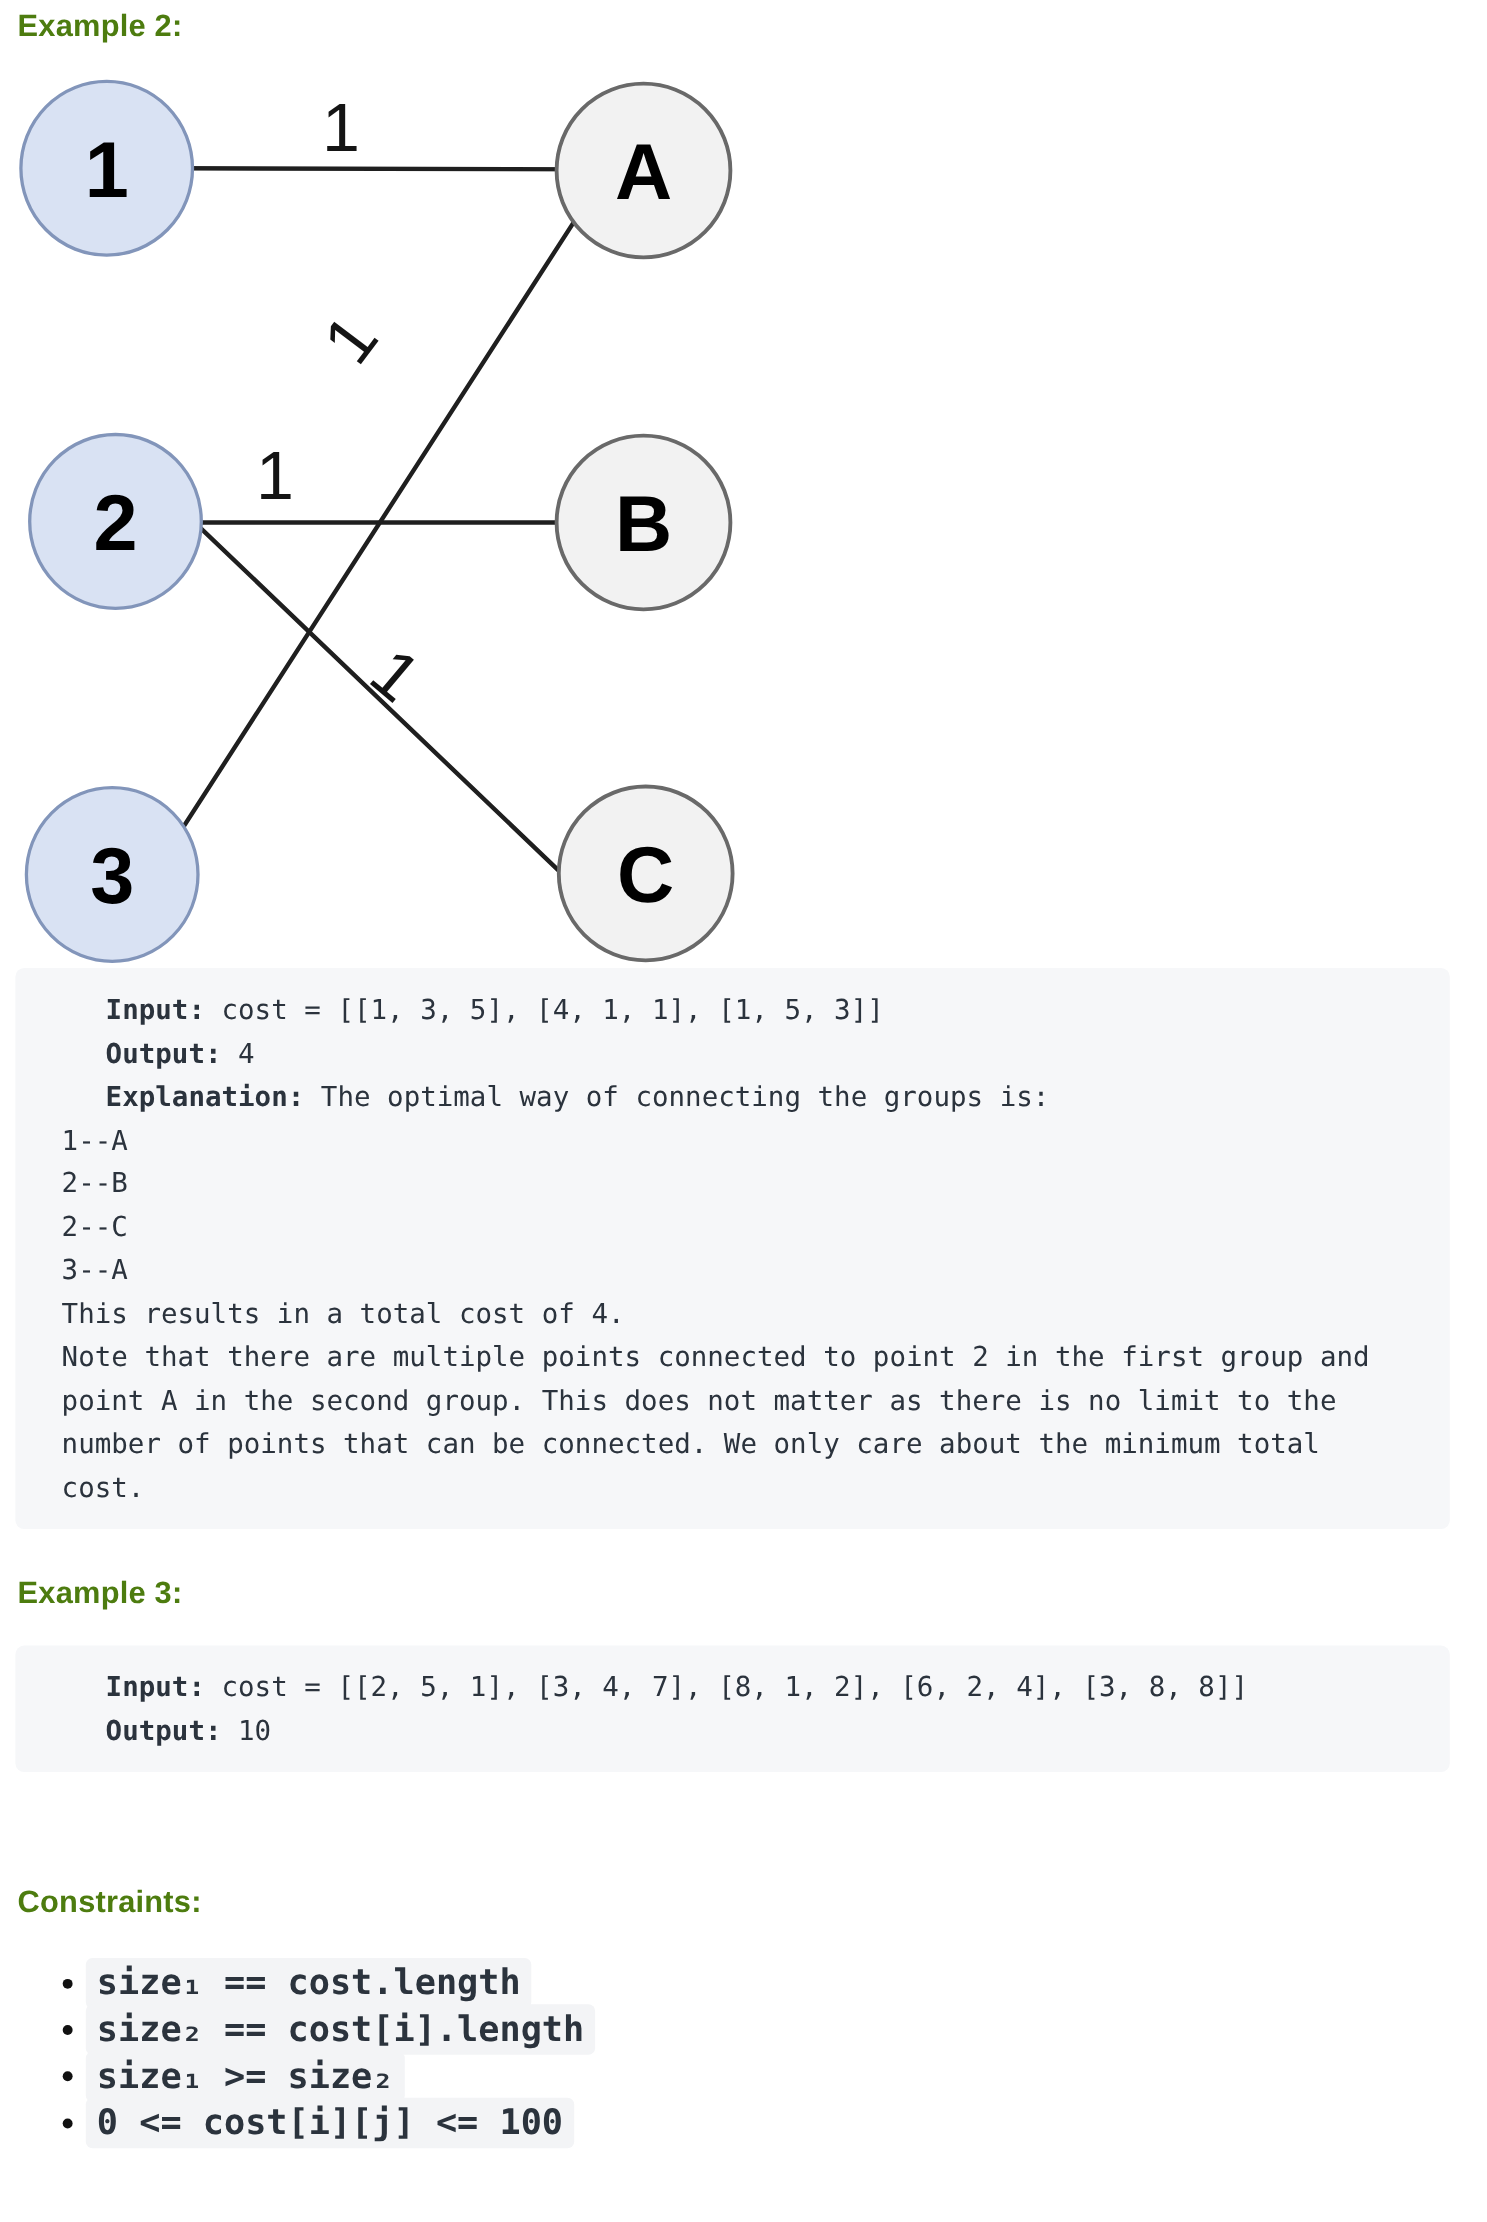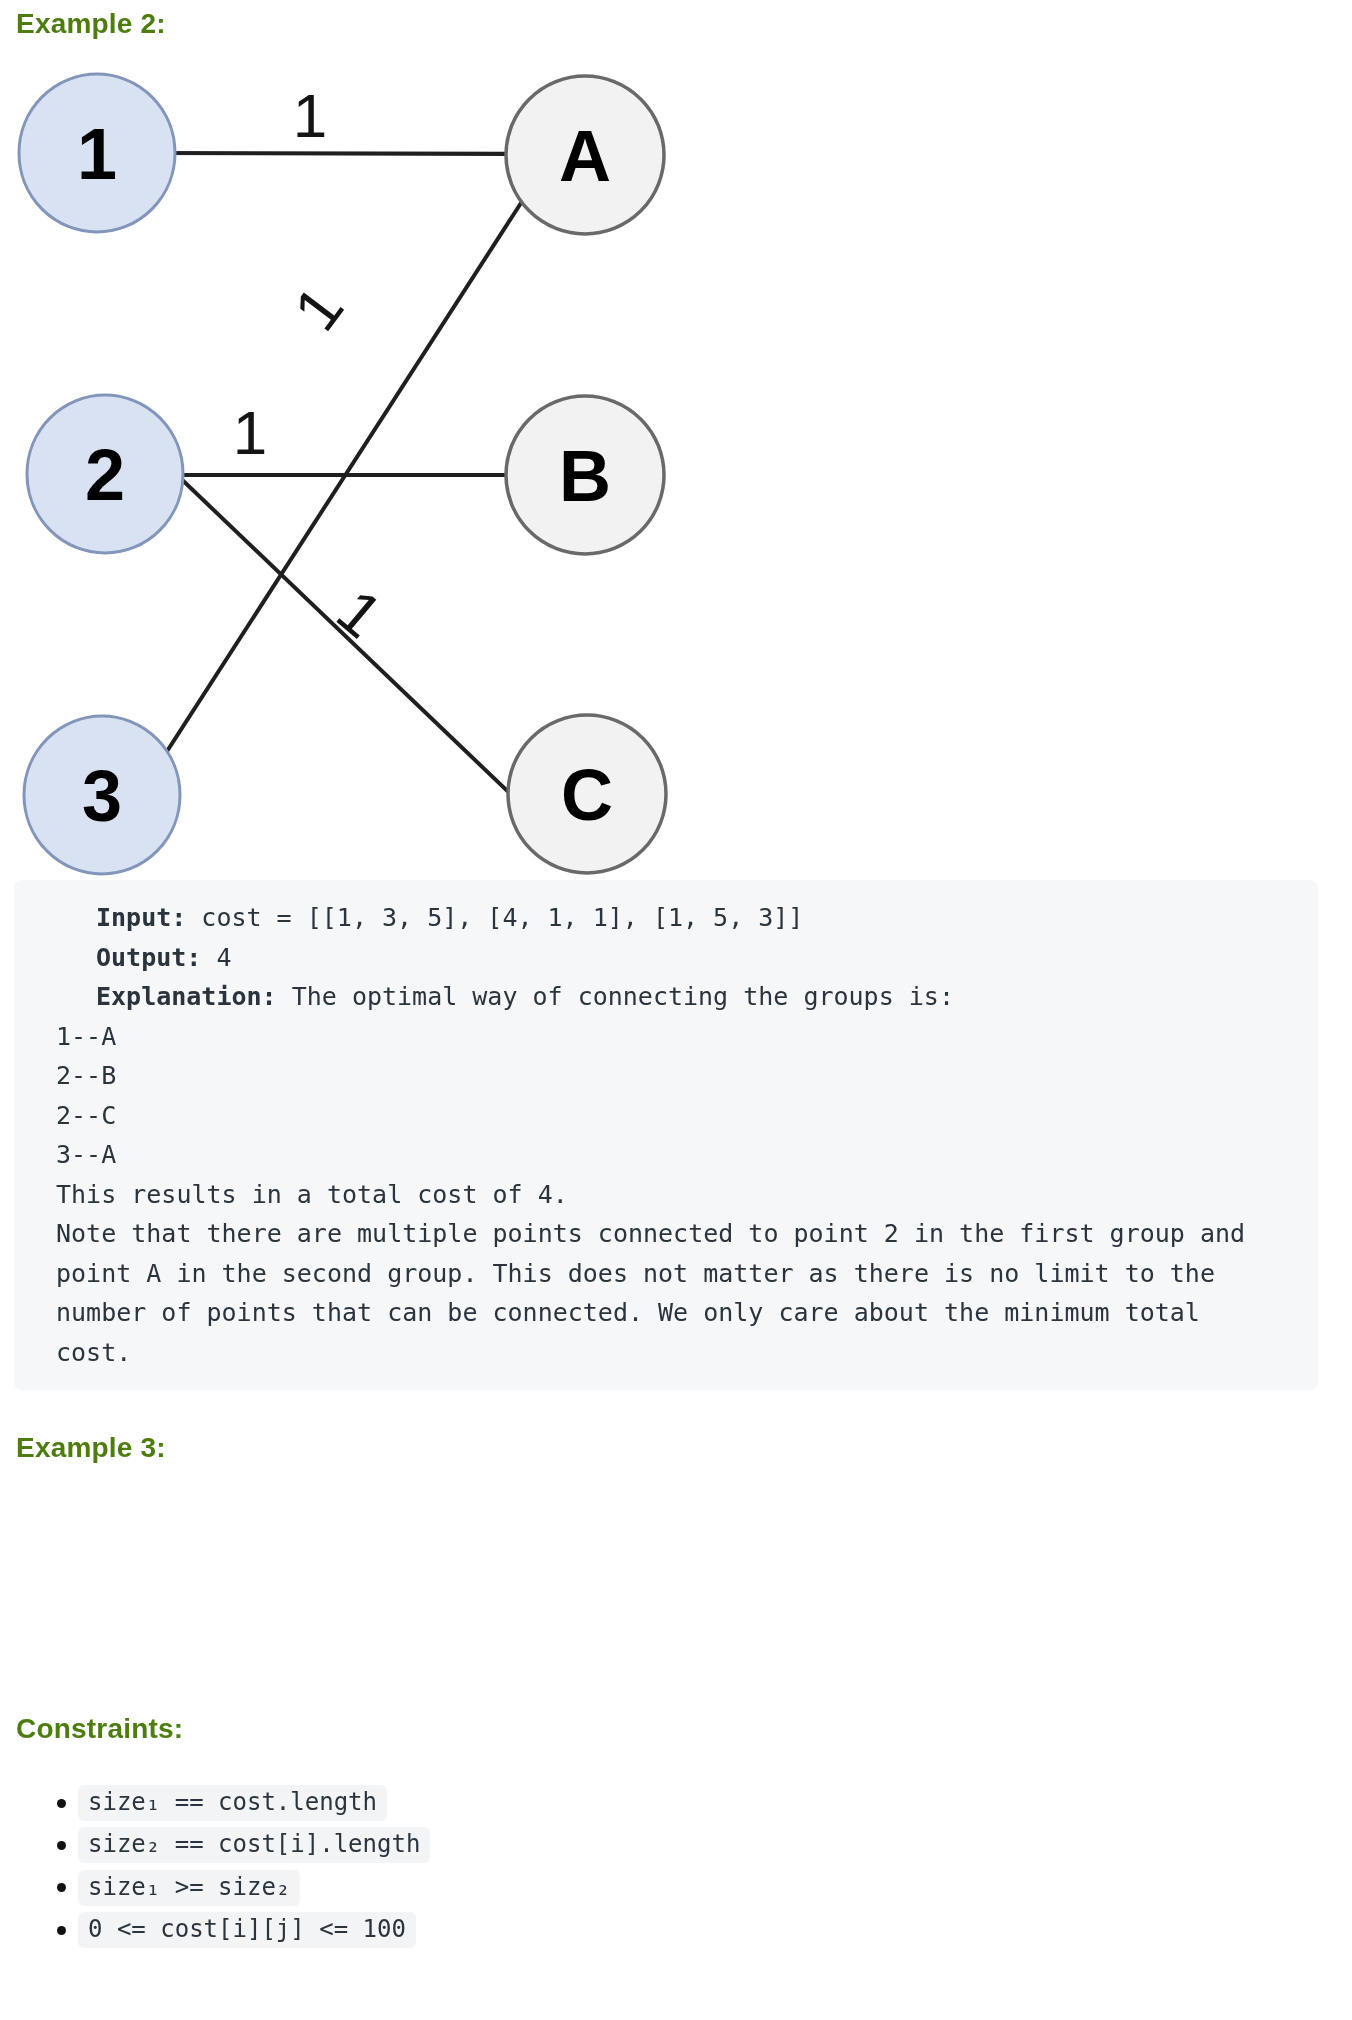--- a/index.html
+++ b/index.html
@@ -23,22 +23,22 @@
       font-family:"DejaVu Sans Mono","Liberation Mono",monospace;font-size:25px;
       color:#2b333d;}
   #ex2-block{top:880px;}
   #ex3-block{top:1496px;}
   .cline{white-space:pre;height:39.5px;line-height:39.5px;}
   .cline b{font-weight:bold;margin-left:40px;}
   #constraints-list{position:absolute;left:57px;top:1782px;margin:0;padding:0;list-style:none;}
   #constraints-list li{display:flex;align-items:center;height:42.3px;}
   .dot{width:9px;height:9px;border-radius:50%;background:#111111;margin-right:12px;flex:0 0 auto;}
   .chip{background:#f3f4f6;border-radius:6px;padding:3px 10px 5px 10px;
-      font-family:"DejaVu Sans Mono","Liberation Mono",monospace;font-size:24px;
-      color:#2b333d;white-space:pre;}
+      font-family:"DejaVu Sans Mono","Liberation Mono",monospace;font-size:32px;
+      color:#2b333d;white-space:pre;font-weight:bold;}
 </style>
 </head>
 <body>
 
 <div id="page">
 
   <div class="h2" id="ex2-heading">Example 2:</div>
 
   <svg id="diagram" width="700" height="845" viewBox="0 0 700 845">
     <g>
@@ -71,20 +71,21 @@
       <text class="node-label" x="585" y="461">B</text>
       <ellipse class="node-gray" cx="587" cy="754" rx="79" ry="79"></ellipse>
       <text class="node-label" x="587" y="780">C</text>
     </g>
   </svg>
 
   <pre class="code-block" id="ex2-block"><div class="cline"><b>Input:</b><span> cost = [[1, 3, 5], [4, 1, 1], [1, 5, 3]]</span></div><div class="cline"><b>Output:</b><span> 4</span></div><div class="cline"><b>Explanation:</b><span> The optimal way of connecting the groups is:</span></div><div class="cline"><span>1--A</span></div><div class="cline"><span>2--B</span></div><div class="cline"><span>2--C</span></div><div class="cline"><span>3--A</span></div><div class="cline"><span>This results in a total cost of 4.</span></div><div class="cline"><span>Note that there are multiple points connected to point 2 in the first group and</span></div><div class="cline"><span>point A in the second group. This does not matter as there is no limit to the</span></div><div class="cline"><span>number of points that can be connected. We only care about the minimum total</span></div><div class="cline"><span>cost.</span></div></pre>
 
   <div class="h2" id="ex3-heading">Example 3:</div>
 
+  <pre class="code-block" id="ex3-block"><div class="cline"><b>Input:</b><span> cost = [[2, 5, 1], [3, 4, 7], [8, 1, 2], [6, 2, 4], [3, 8, 8]]</span></div><div class="cline"><b>Output:</b><span> 10</span></div></pre>
 
   <div class="h2" id="constraints-heading">Constraints:</div>
 
   <ul id="constraints-list">
     <li>
       <span class="dot"></span>
       <code class="chip">size₁ == cost.length</code>
     </li>
     <li>
       <span class="dot"></span>

